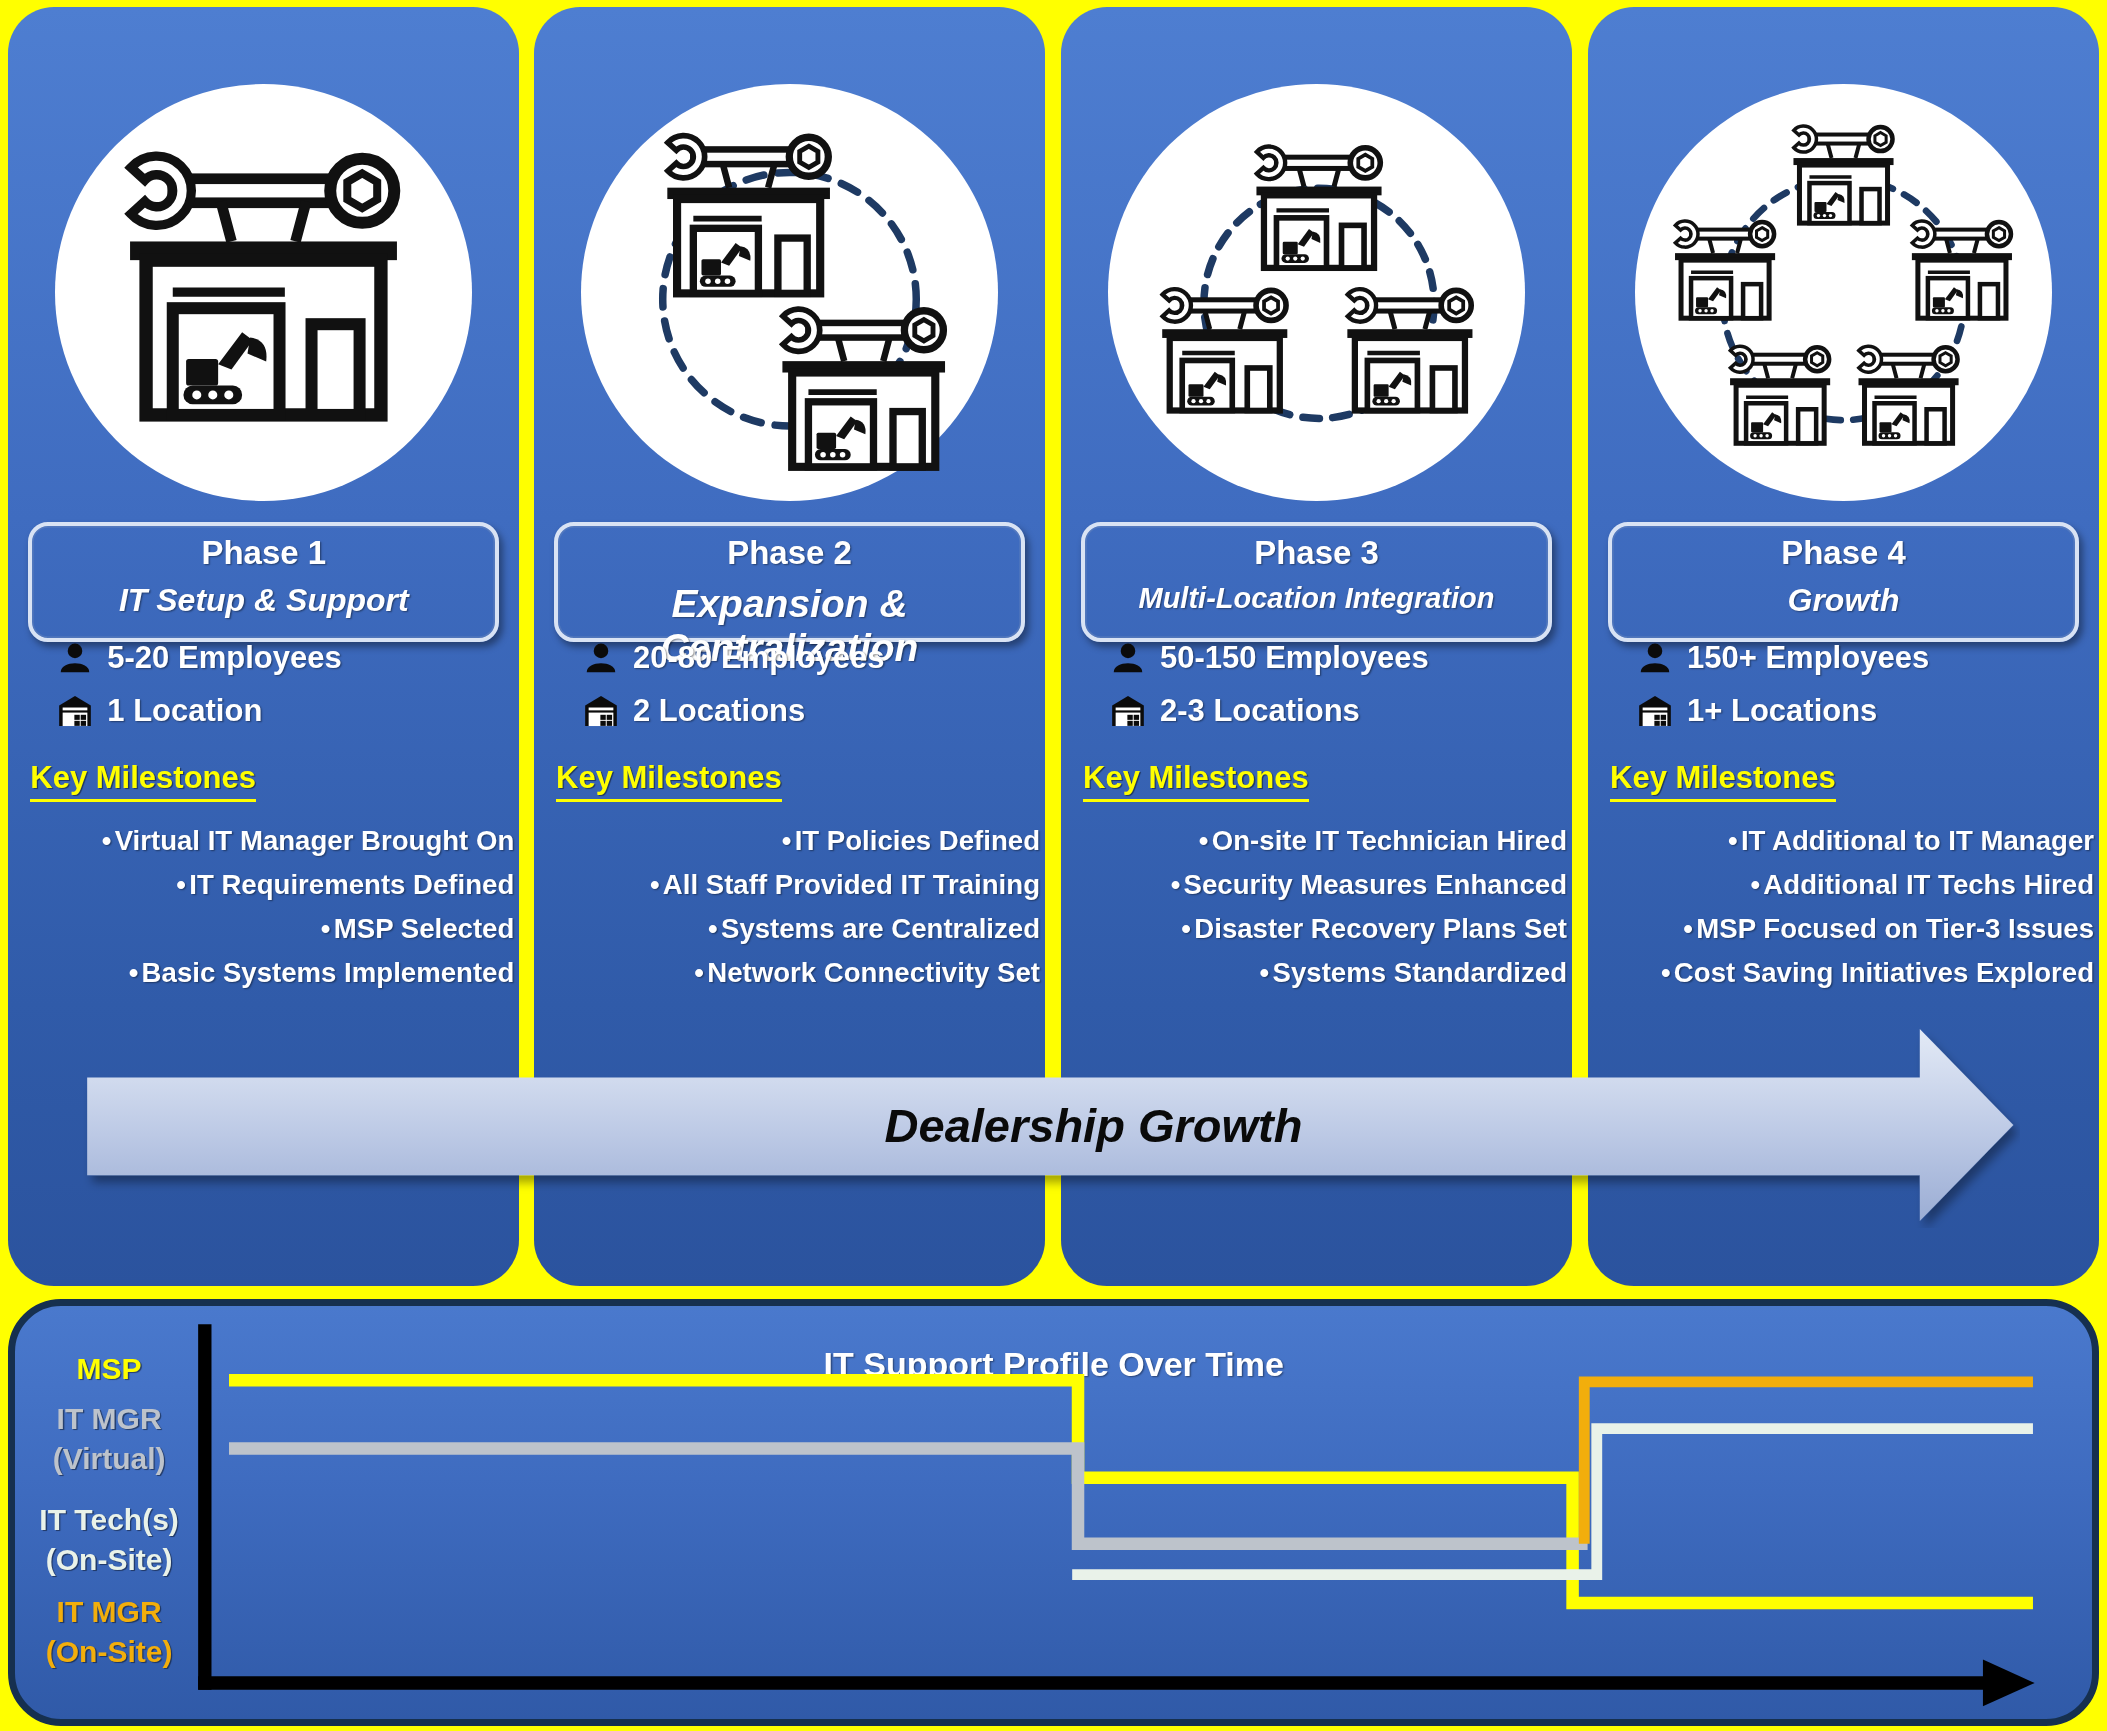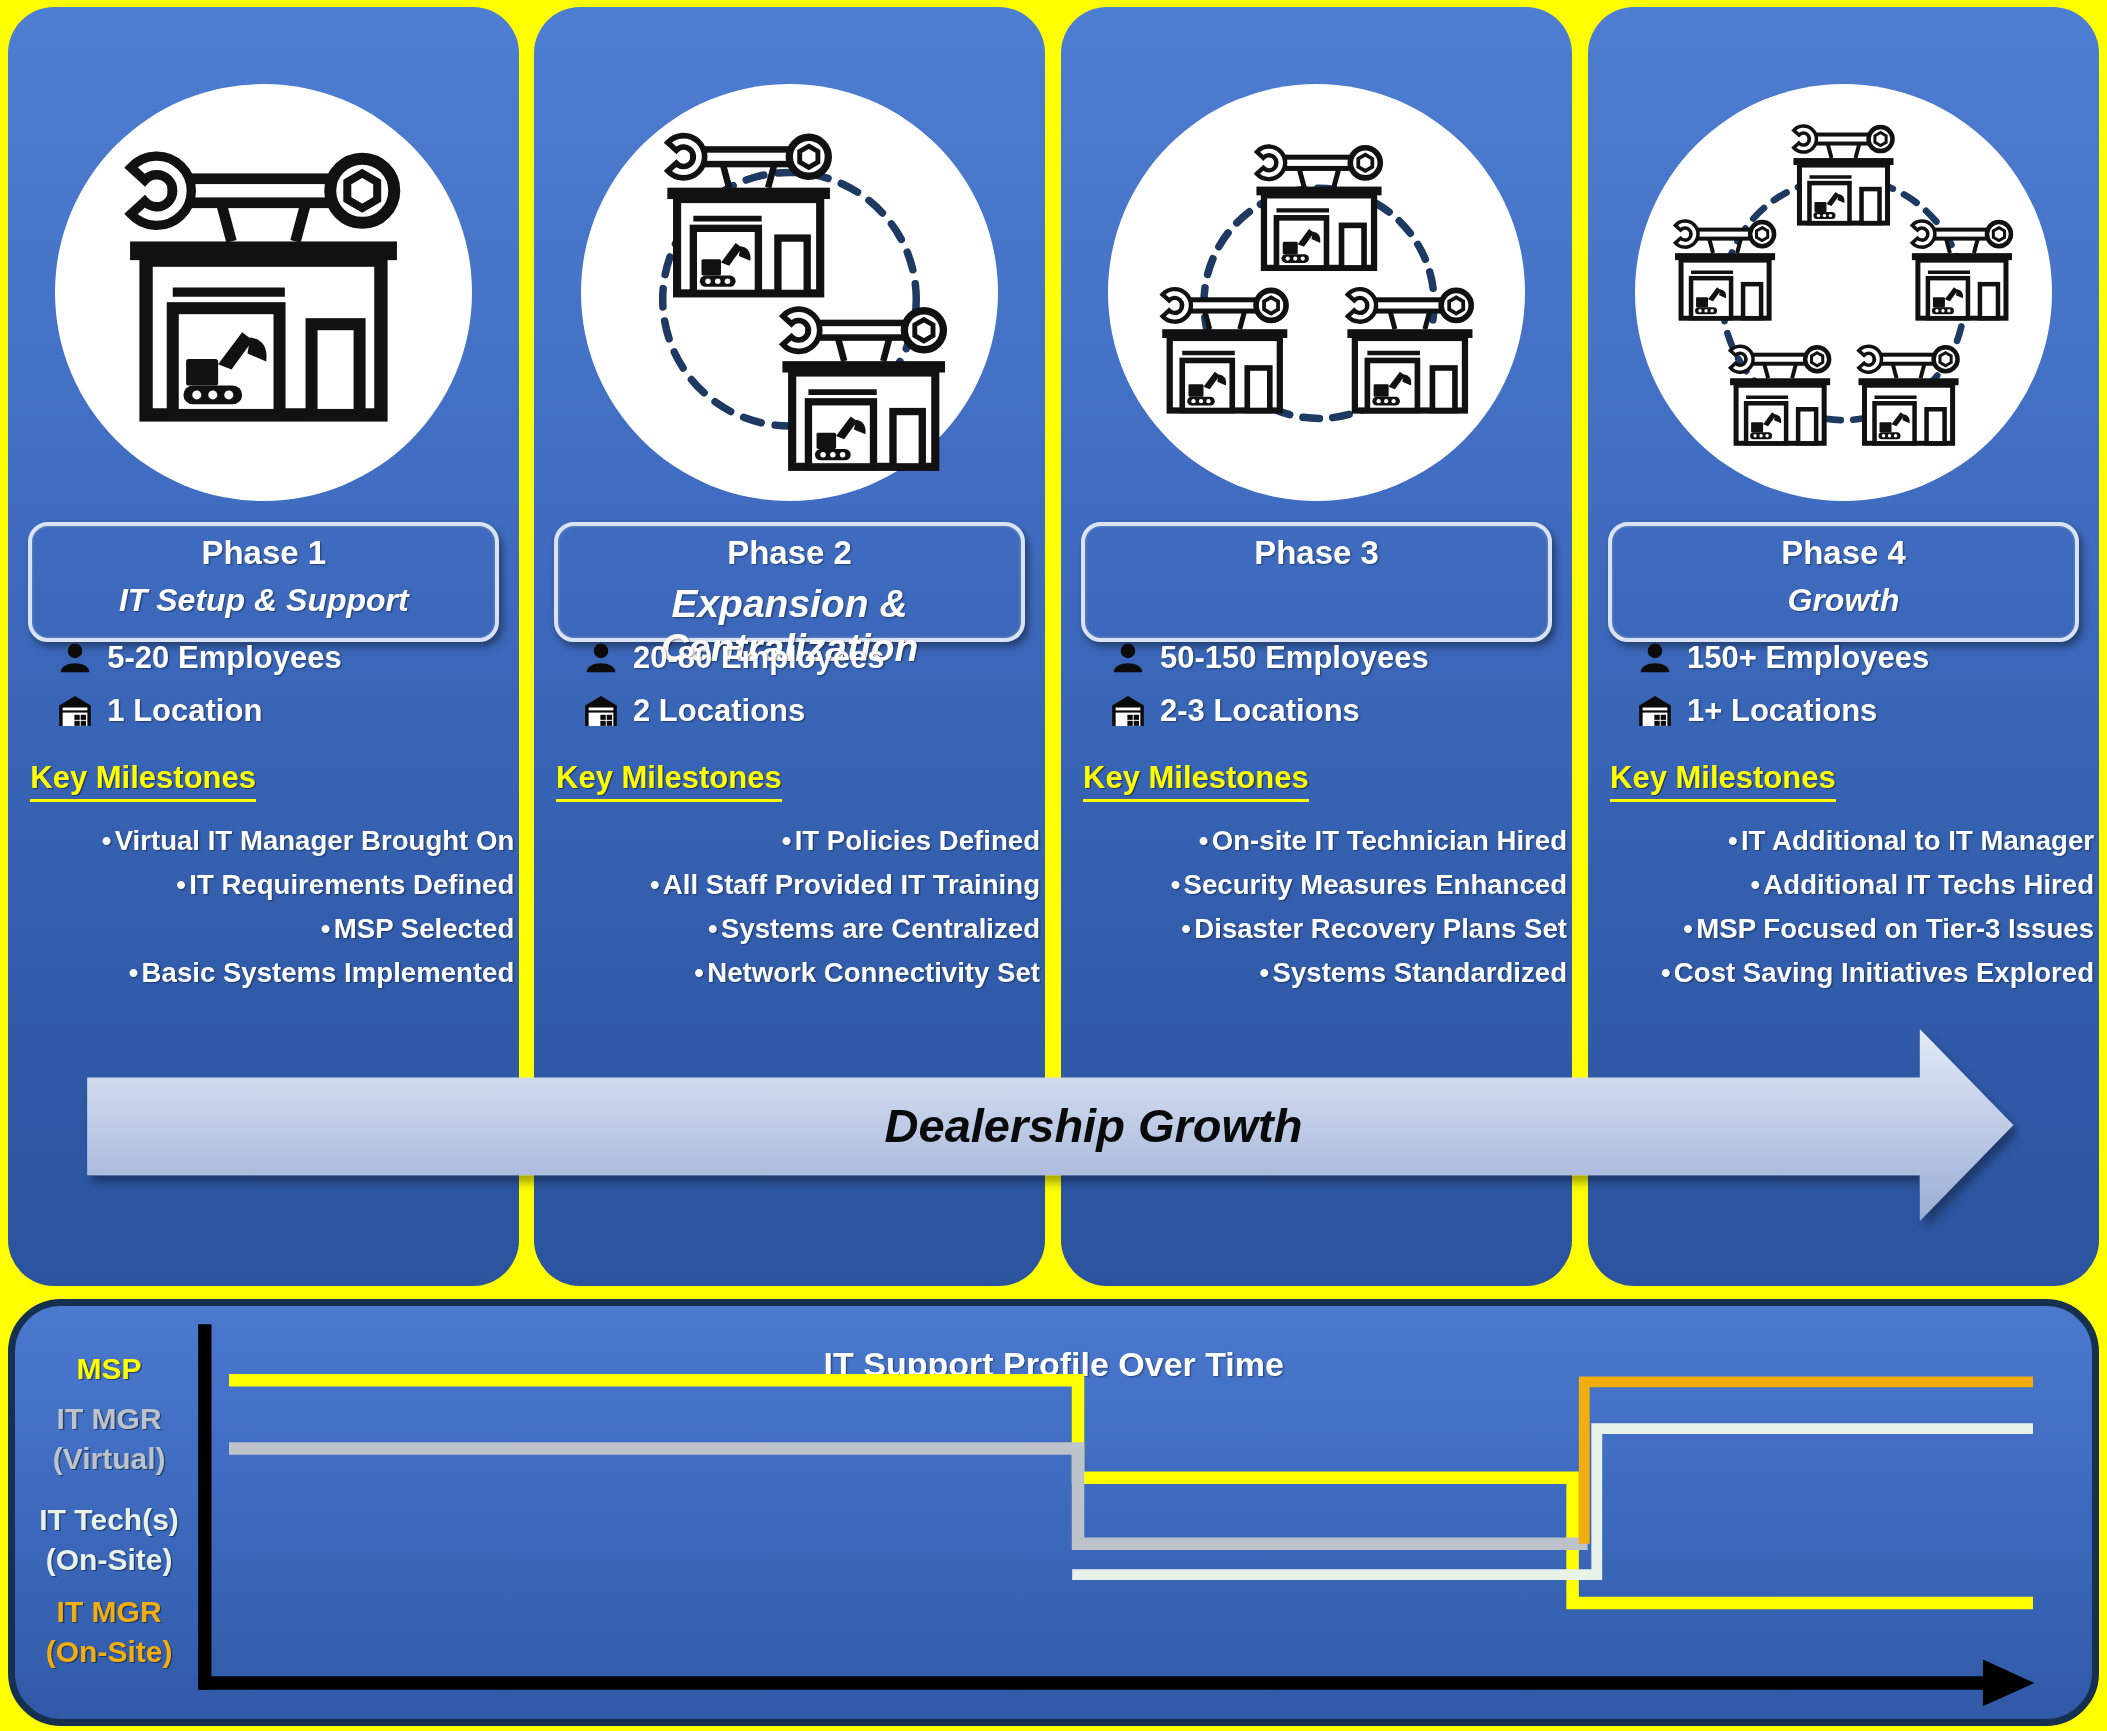--- a/index.html
+++ b/index.html
@@ -181,20 +181,21 @@
   <div class="circle">
     <svg viewBox="0 0 500 500">
       <circle cx="253" cy="263" r="138" fill="none" stroke="#1e3a63" stroke-width="9" stroke-dasharray="20 16" stroke-linecap="round"></circle>
       <use href="#shop" transform="translate(163,72) scale(1.5)"></use>
       <use href="#shop" transform="translate(50,243) scale(1.5)"></use>
       <use href="#shop" transform="translate(272,243) scale(1.5)"></use>
     </svg>
   </div>
   <div class="phase-box">
     <div class="phase-title">Phase 3</div>
+    <div class="phase-subtitle" style="font-size:29px">Multi-Location Integration</div>
   </div>
   <div class="inforow" style="top:625px">
     <svg viewBox="0 0 24 24">
         <use href="#person"></use>
       </svg>
     <span>50-150 Employees</span>
   </div>
   <div class="inforow" style="top:678px">
     <svg viewBox="0 0 24 24">
         <use href="#warehouse"></use>

